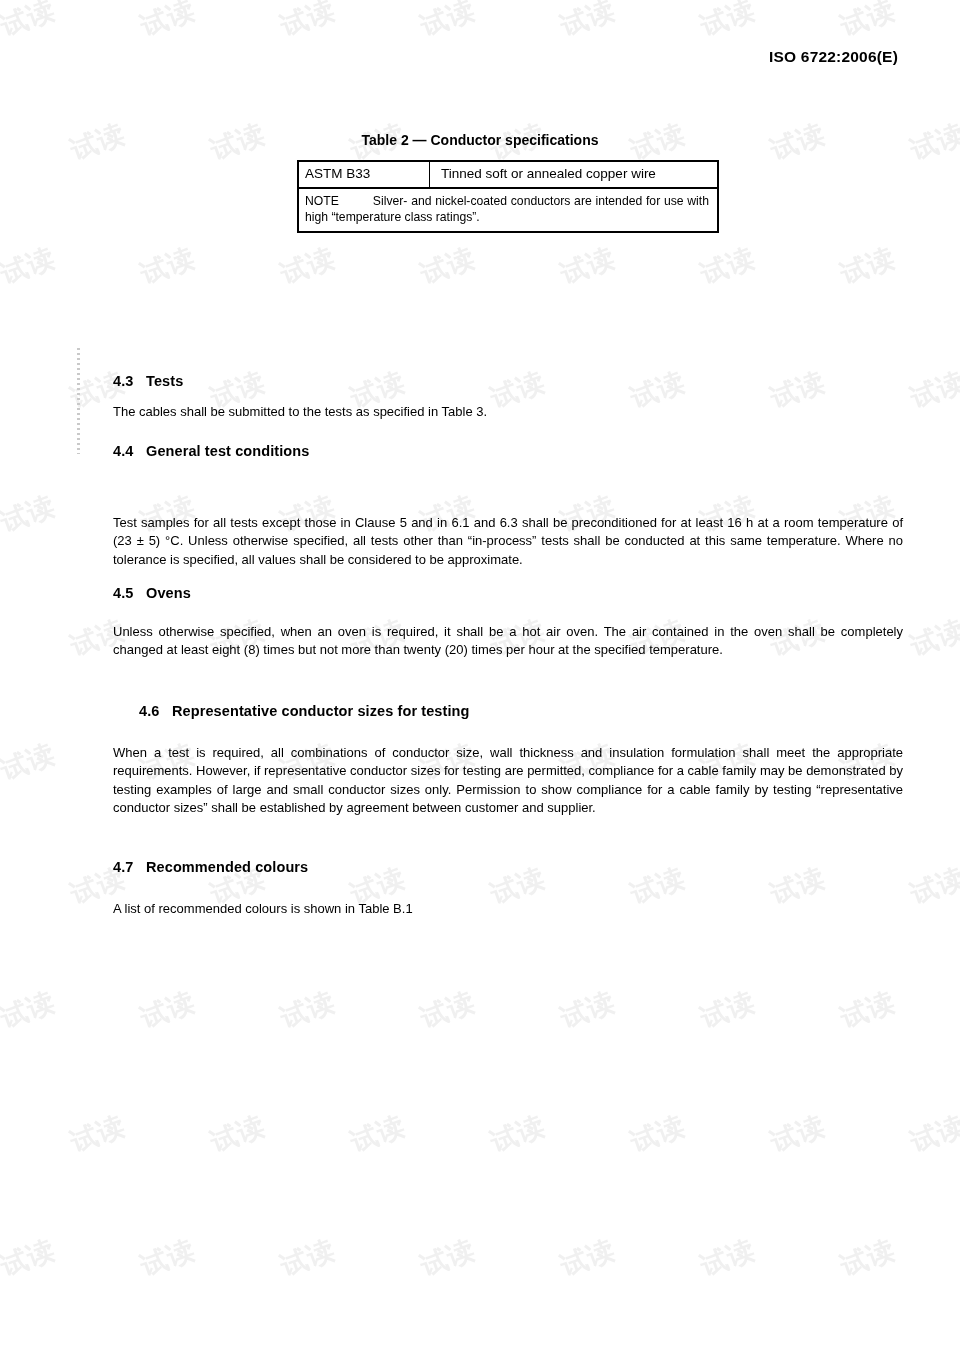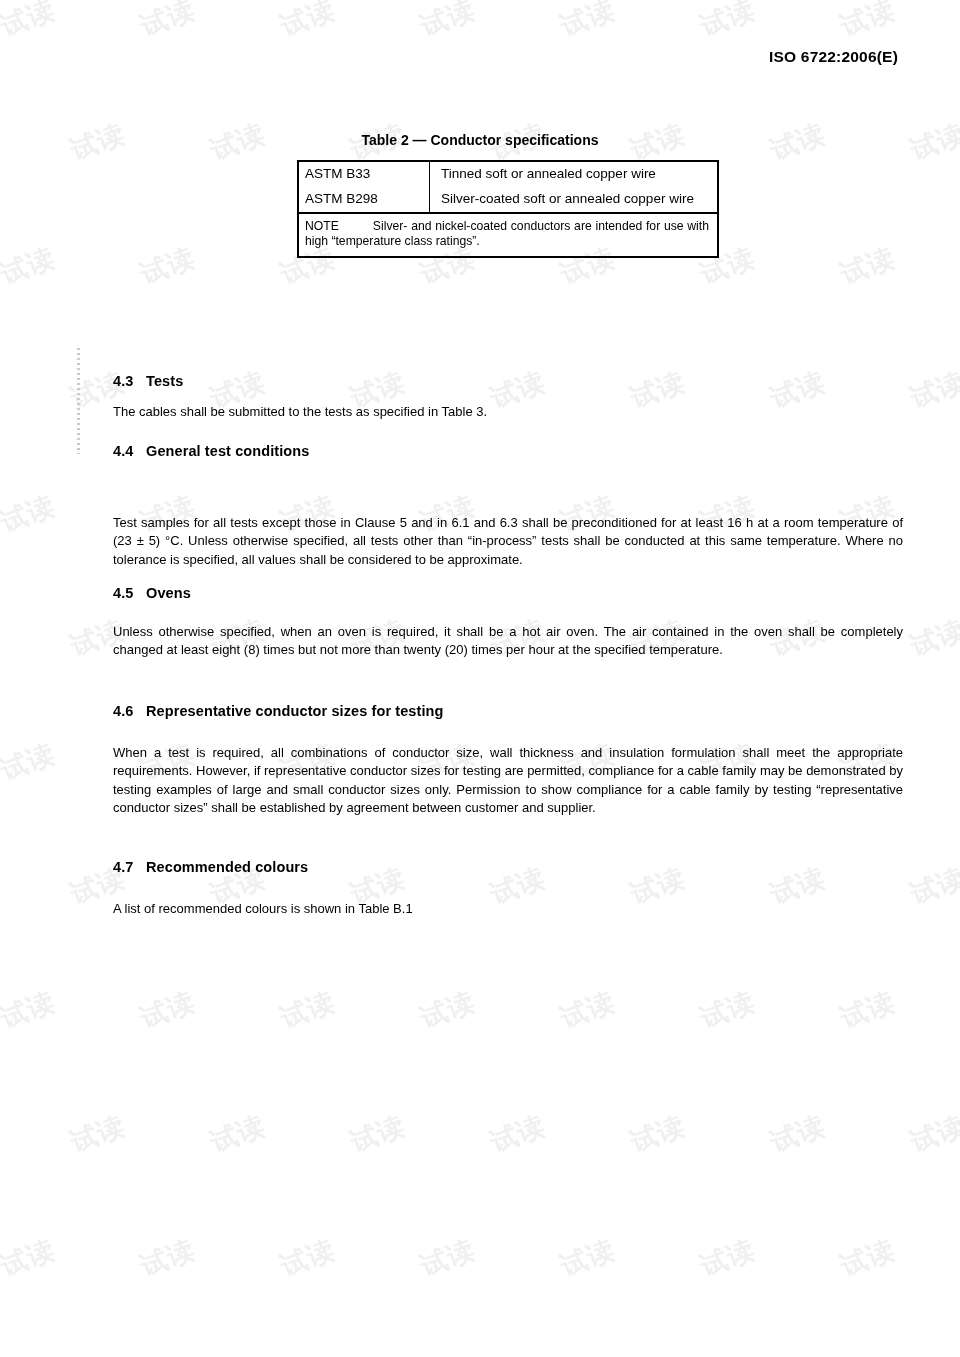--- a/index.html
+++ b/index.html
@@ -247,24 +247,20 @@
 
     <div class="table-caption">Table 2 — Conductor specifications</div>
 
     <div class="spec-table">
       <table>
         <tbody>
           <tr>
             <td class="col-code">ASTM B33</td>
             <td class="col-desc">Tinned soft or annealed copper wire</td>
           </tr>
-          <tr>
-            <td class="col-code">ASTM B298</td>
-            <td class="col-desc">Silver-coated soft or annealed copper wire</td>
-          </tr>
           <tr class="note-row">
             <td colspan="2"><span class="note-label">NOTE</span><span>Silver- and nickel-coated conductors are intended for use with high “temperature class ratings”.</span></td>
           </tr>
         </tbody>
       </table>
     </div>
 
     <div class="body-block" style="top:373px;">
       <h2 class="sec"><span class="num">4.3</span><span>Tests</span></h2>
     </div>
@@ -279,21 +275,21 @@
       <p class="para">Test samples for all tests except those in Clause 5 and in 6.1 and 6.3 shall be preconditioned for at least 16 h at a room temperature of (23 ± 5) °C. Unless otherwise specified, all tests other than “in-process” tests shall be conducted at this same temperature. Where no tolerance is specified, all values shall be considered to be approximate.</p>
     </div>
 
     <div class="body-block" style="top:585px;">
       <h2 class="sec"><span class="num">4.5</span><span>Ovens</span></h2>
     </div>
     <div class="body-block" style="top:623px;">
       <p class="para">Unless otherwise specified, when an oven is required, it shall be a hot air oven. The air contained in the oven shall be completely changed at least eight (8) times but not more than twenty (20) times per hour at the specified temperature.</p>
     </div>
 
-    <div class="body-block" style="top:703px;">
+    <div class="body-block" style="top:703px;margin-left:26px;">
       <h2 class="sec"><span class="num">4.6</span><span>Representative conductor sizes for testing</span></h2>
     </div>
     <div class="body-block" style="top:744px;">
       <p class="para">When a test is required, all combinations of conductor size, wall thickness and insulation formulation shall meet the appropriate requirements. However, if representative conductor sizes for testing are permitted, compliance for a cable family may be demonstrated by testing examples of large and small conductor sizes only. Permission to show compliance for a cable family by testing “representative conductor sizes” shall be established by agreement between customer and supplier.</p>
     </div>
 
     <div class="body-block" style="top:859px;">
       <h2 class="sec"><span class="num">4.7</span><span>Recommended colours</span></h2>
     </div>
     <div class="body-block" style="top:900px;">

